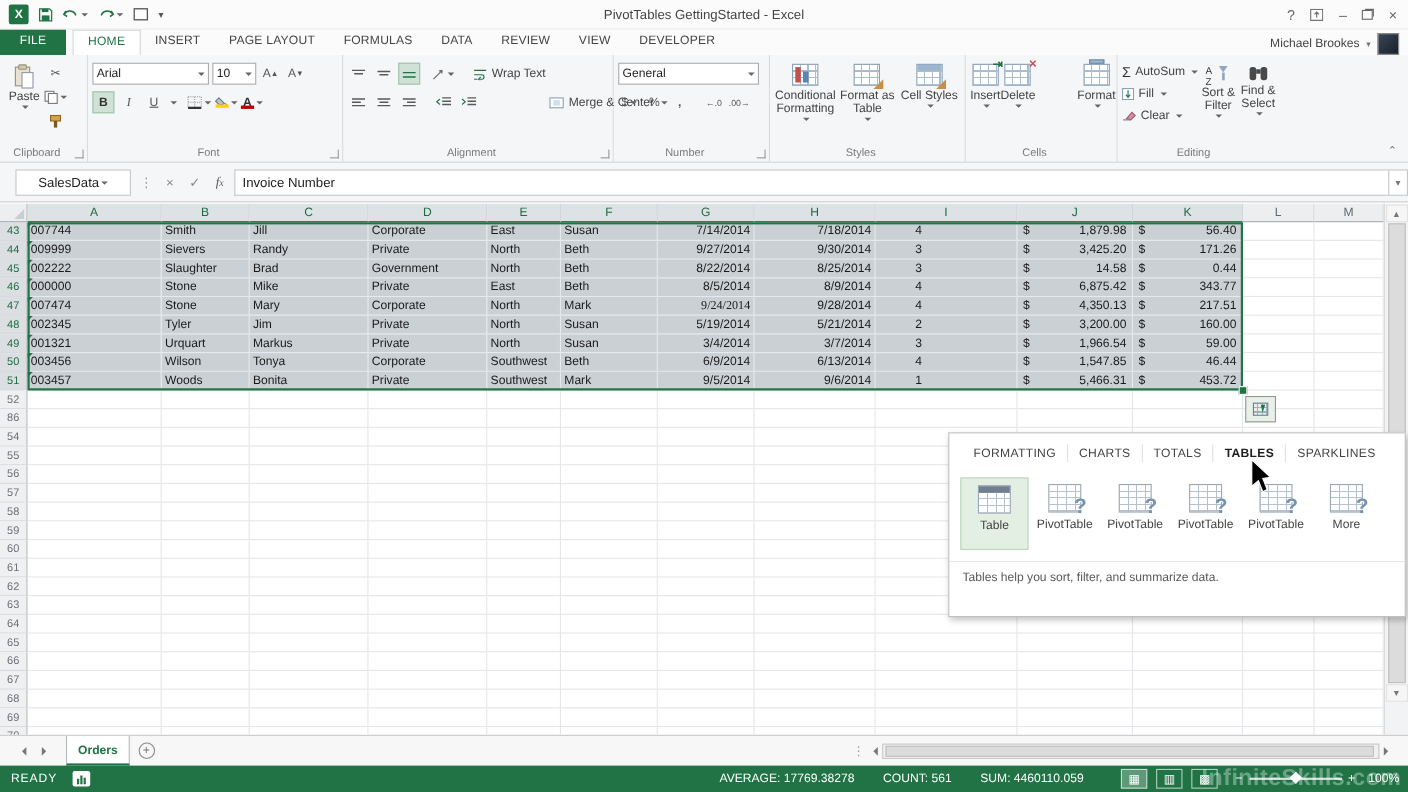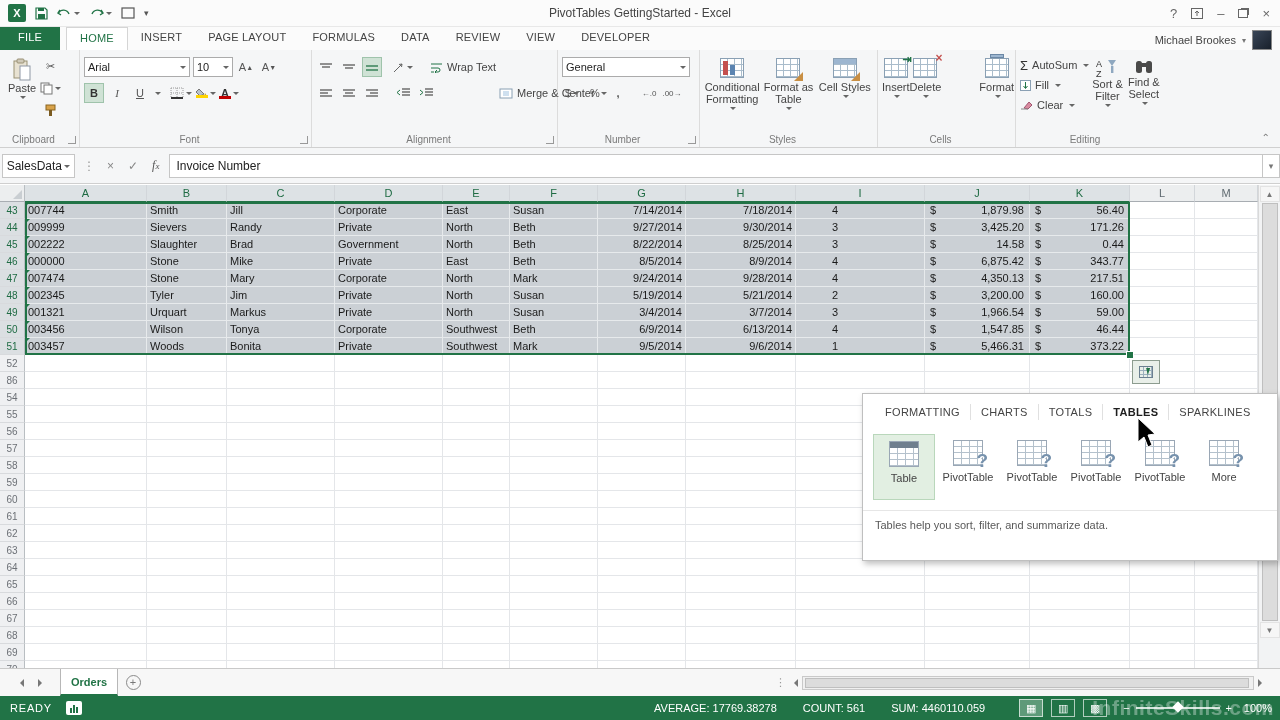--- a/index.html
+++ b/index.html
@@ -54,22 +54,22 @@
       repeating-linear-gradient(to bottom,transparent 0 5px,#a9bccb 5px 6px); position:relative; margin-bottom:3px; }
   .stack { display:flex; flex-direction:column; gap:2px; justify-content:flex-start; padding-top:2px; }
   .inline-lbl { display:flex; align-items:center; gap:4px; height:18px; white-space:nowrap; }
   .chev-collapse { position:absolute; right:10px; bottom:4px; color:#777; font-size:10px; }
   .barsvg line { stroke:#595959; stroke-width:1.3; }
   .grnbars line { stroke:#217346; }
 
   
   .fbar { position:absolute; top:148px; left:0; width:1280px; height:36px; background:#f5f6f7;
     border-bottom:1px solid #cfcfcf; display:flex; align-items:center; font-size:12px; }
-  .namebox { width:73px; height:24px; background:#fff; border:1px solid #c6c6c6; margin-left:2px;
-    display:flex; align-items:center; justify-content:flex-end; padding:0 4px; color:#222; }
+  .namebox { width:105px; height:24px; background:#fff; border:1px solid #c6c6c6; margin-left:14px;
+    display:flex; align-items:center; justify-content:center; padding:0 4px; color:#222; }
   .fdots { color:#999; padding:0 8px; font-size:12px; }
   .fbtns { display:flex; align-items:center; gap:14px; padding:0 10px 0 4px; color:#888; }
   .fx { font-style:italic; font-family:"Liberation Serif",serif; color:#555; }
   .finput { flex:1; height:24px; background:#fff; border:1px solid #c6c6c6; border-right:none;
     display:flex; align-items:center; padding-left:6px; color:#222; }
   .fexp { width:18px; height:24px; background:#fff; border:1px solid #c6c6c6; display:flex; align-items:center; justify-content:center; color:#777; font-size:9px; }
 
   
   .grid { position:absolute; top:185px; left:0; width:1258px; height:483px; background:#fff; overflow:hidden; }
   .colhdrs { display:flex; height:17px; }
@@ -648,21 +648,21 @@
           <div class="cell" style="width: 63px;"></div>
         </div>
         <div class="grow">
           <div class="rowh sel">47</div>
           <div class="cell sel note" style="width: 122px;">007474</div>
           <div class="cell sel" style="width: 80px;">Stone</div>
           <div class="cell sel" style="width: 108px;">Mary</div>
           <div class="cell sel" style="width: 108px;">Corporate</div>
           <div class="cell sel" style="width: 67px;">North</div>
           <div class="cell sel" style="width: 88px;">Mark</div>
-          <div class="cell sel right" style="width: 88px;">9/24/2014</div>
+          <div class="cell sel right" style="width: 88px; font-family: Liberation Serif, serif;">9/24/2014</div>
           <div class="cell sel right" style="width: 110px;">9/28/2014</div>
           <div class="cell sel indent" style="width: 129px;">4</div>
           <div class="cell sel money" style="width: 105px;">
             <div style="display: inline;">$</div>
             <div style="display: inline;">4,350.13</div>
           </div>
           <div class="cell sel money" style="width: 100px;">
             <div style="display: inline;">$</div>
             <div style="display: inline;">217.51</div>
           </div>
@@ -745,21 +745,21 @@
           <div class="cell sel" style="width: 88px;">Mark</div>
           <div class="cell sel right" style="width: 88px;">9/5/2014</div>
           <div class="cell sel right" style="width: 110px;">9/6/2014</div>
           <div class="cell sel indent" style="width: 129px;">1</div>
           <div class="cell sel money" style="width: 105px;">
             <div style="display: inline;">$</div>
             <div style="display: inline;">5,466.31</div>
           </div>
           <div class="cell sel money" style="width: 100px;">
             <div style="display: inline;">$</div>
-            <div style="display: inline;">373.22</div>
+            <div style="display: inline;">453.72</div>
           </div>
           <div class="cell" style="width: 65px;"></div>
           <div class="cell" style="width: 63px;"></div>
         </div>
         <div class="grow">
           <div class="rowh">52</div>
           <div class="cell" style="width: 122px;"></div>
           <div class="cell" style="width: 80px;"></div>
           <div class="cell" style="width: 108px;"></div>
           <div class="cell" style="width: 108px;"></div>

